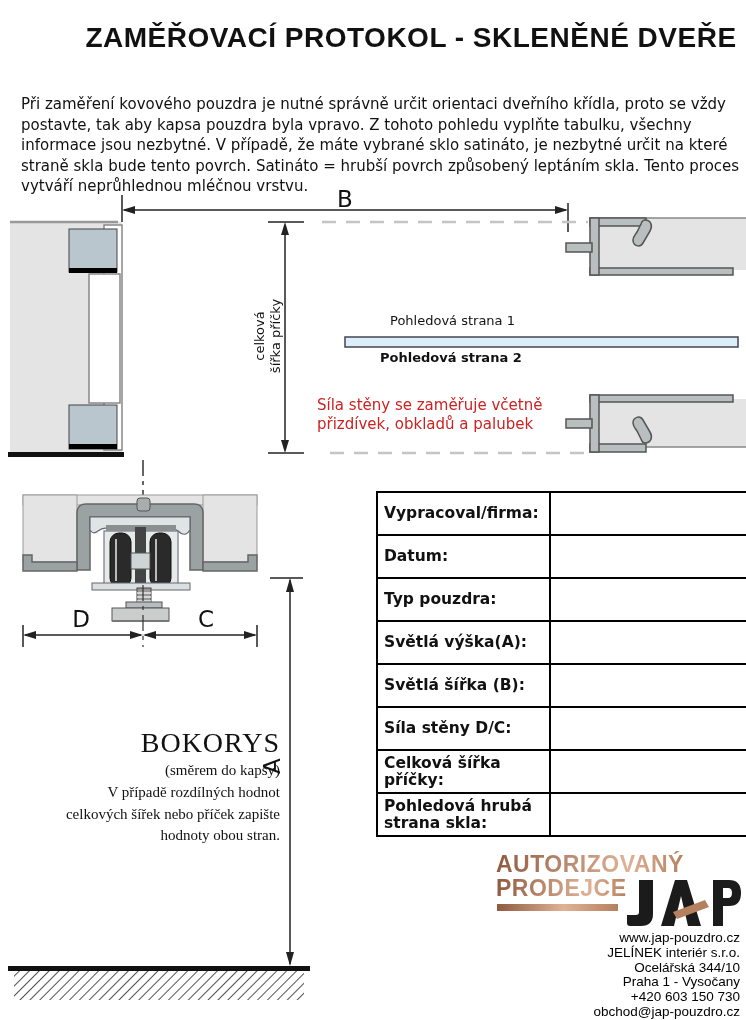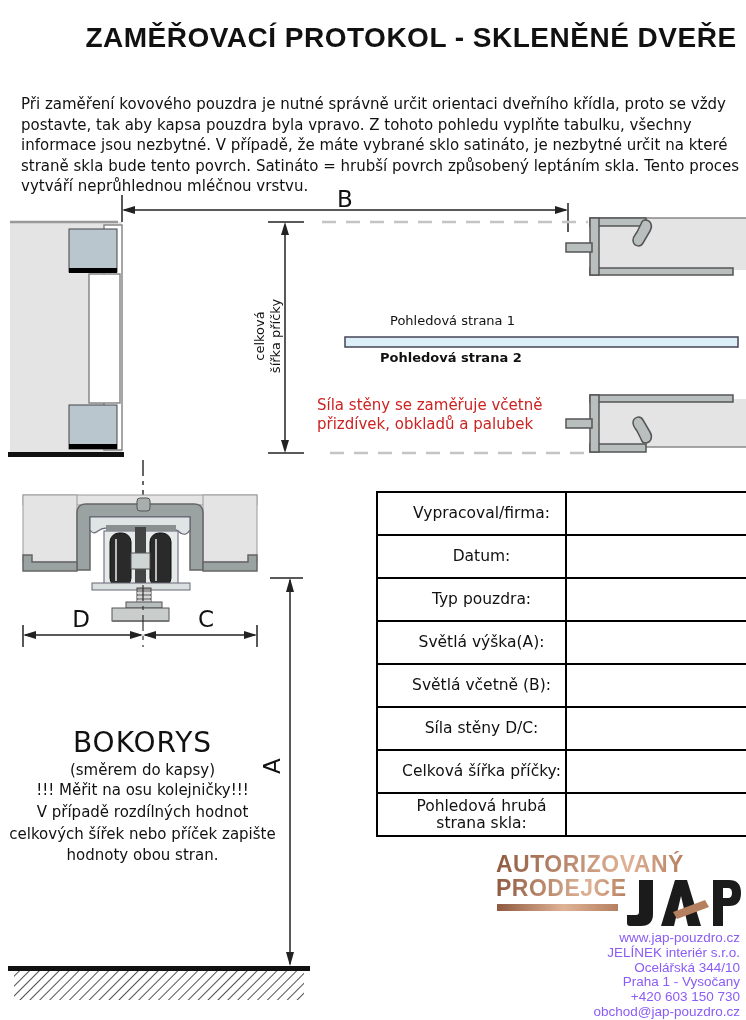--- a/index.html
+++ b/index.html
@@ -14,38 +14,38 @@
   .svg-side{left:0;top:455px;}
   .dimlabel{position:absolute;font-size:23px;color:#111;text-align:center;width:40px;}
   .rot{display:flex;flex-direction:column;justify-content:center;align-items:center;
        transform:rotate(-90deg);}
   #partition-label{position:absolute;left:212px;top:319px;width:112px;height:34px;
        font-size:13px;line-height:16px;text-align:center;}
   #a-label{position:absolute;left:252px;top:753px;width:40px;height:26px;font-size:23px;}
   .sidelabel{position:absolute;font-size:13px;}
   #strana1{left:390px;top:313px;} #strana2{left:380px;top:350px;font-weight:bold;}
   .rednote{position:absolute;left:317px;top:396px;font-size:15px;line-height:19px;color:var(--note-red,#cc2222);}
-  .bokorys-block{position:absolute;left:5px;top:726px;width:275px;text-align:center;}
+  .bokorys-block{position:absolute;left:5px;top:726px;width:275px;text-align:right;font-family:Liberation Serif, serif;}
   .bokorys-title{font-size:28px;line-height:34px;letter-spacing:1px;}
   .bokorys-sub{font-size:15px;line-height:20px;}
   .bokorys-note{margin-top:2px;font-size:15px;line-height:21.5px;}
   table.form{position:absolute;left:376px;top:491px;width:360px;border-collapse:collapse;table-layout:fixed;}
   table.form td{border:2.5px solid #000;height:39px;vertical-align:middle;}
-  td.lbl{width:163px;font-weight:normal;font-size:15.5px;line-height:17px;padding:0 2px 0 22px;text-align:center;}
+  td.lbl{width:163px;font-weight:bold;font-size:15.5px;line-height:17px;padding:0 2px 0 6px;}
   td.val{width:197px;}
   .copper-word{position:absolute;font-family:"Liberation Sans",sans-serif;font-weight:bold;font-size:23px;
       letter-spacing:.5px;color:var(--copper,#b5805f);
       background:linear-gradient(90deg,var(--copper-dark,#8f5a40),var(--copper-light,#dfb296) 70%,var(--copper,#b5805f));
       -webkit-background-clip:text;background-clip:text;-webkit-text-fill-color:transparent;}
   #dealer1{left:496px;top:851px;} #dealer2{left:496px;top:875px;}
   .copper-bar{position:absolute;left:497px;top:904px;width:121px;height:7px;
       background:linear-gradient(90deg,var(--copper-dark,#8f5a40),var(--copper-light,#dfb296) 55%,var(--copper,#b5805f));}
   .jap-logo{left:617px;top:877px;}
   .contact{position:absolute;right:6px;top:931px;text-align:right;font-size:13.5px;line-height:14.8px;
-      color:#8b5cf6;font-family:"Liberation Sans",sans-serif;}
+      color:#000000;font-family:"Liberation Sans",sans-serif;}
 </style>
 </head>
 <body>
 
 <div class="page">
 
   <div class="title" id="title1">ZAMĚŘOVACÍ PROTOKOL - SKLENĚNÉ DVEŘE</div>
   <p class="intro">Při zaměření kovového pouzdra je nutné správně určit orientaci dveřního křídla, proto se vždy postavte, tak aby kapsa pouzdra byla vpravo. Z tohoto pohledu vyplňte tabulku, všechny informace jsou nezbytné. V případě, že máte vybrané sklo satináto, je nezbytné určit na které straně skla bude tento povrch. Satináto = hrubší povrch způsobený leptáním skla. Tento proces vytváří neprůhlednou mléčnou vrstvu.</p>
 
   <svg class="svg-top" width="746" height="285" viewBox="0 0 746 285">
@@ -185,21 +185,20 @@
     <div>Síla stěny se zaměřuje včetně</div>
     <div>přizdívek, obkladů a palubek</div>
   </div>
   <div class="dimlabel" style="left:61px;top:606px;">D</div>
   <div class="dimlabel" style="left:186px;top:606px;">C</div>
   <div id="a-label" class="rot">A</div>
 
   <div class="bokorys-block">
     <div class="bokorys-title">BOKORYS</div>
     <div class="bokorys-sub">(směrem do kapsy)</div>
-    <div class="bokorys-sub">!!! Měřit na osu kolejničky!!!</div>
     <div class="bokorys-note">
       <div>V případě rozdílných hodnot</div>
       <div>celkových šířek nebo příček zapište</div>
       <div>hodnoty obou stran.</div>
     </div>
   </div>
 
   <table class="form">
     <tbody>
       <tr>
@@ -212,21 +211,21 @@
         </tr>
       <tr>
         <td class="lbl">Typ pouzdra:</td>
         <td class="val"></td>
         </tr>
       <tr>
         <td class="lbl">Světlá výška(A):</td>
         <td class="val"></td>
         </tr>
       <tr>
-        <td class="lbl">Světlá včetně (B):</td>
+        <td class="lbl">Světlá šířka (B):</td>
         <td class="val"></td>
         </tr>
       <tr>
         <td class="lbl">Síla stěny D/C:</td>
         <td class="val"></td>
         </tr>
       <tr>
         <td class="lbl">Celková šířka příčky:</td>
         <td class="val"></td>
         </tr>

